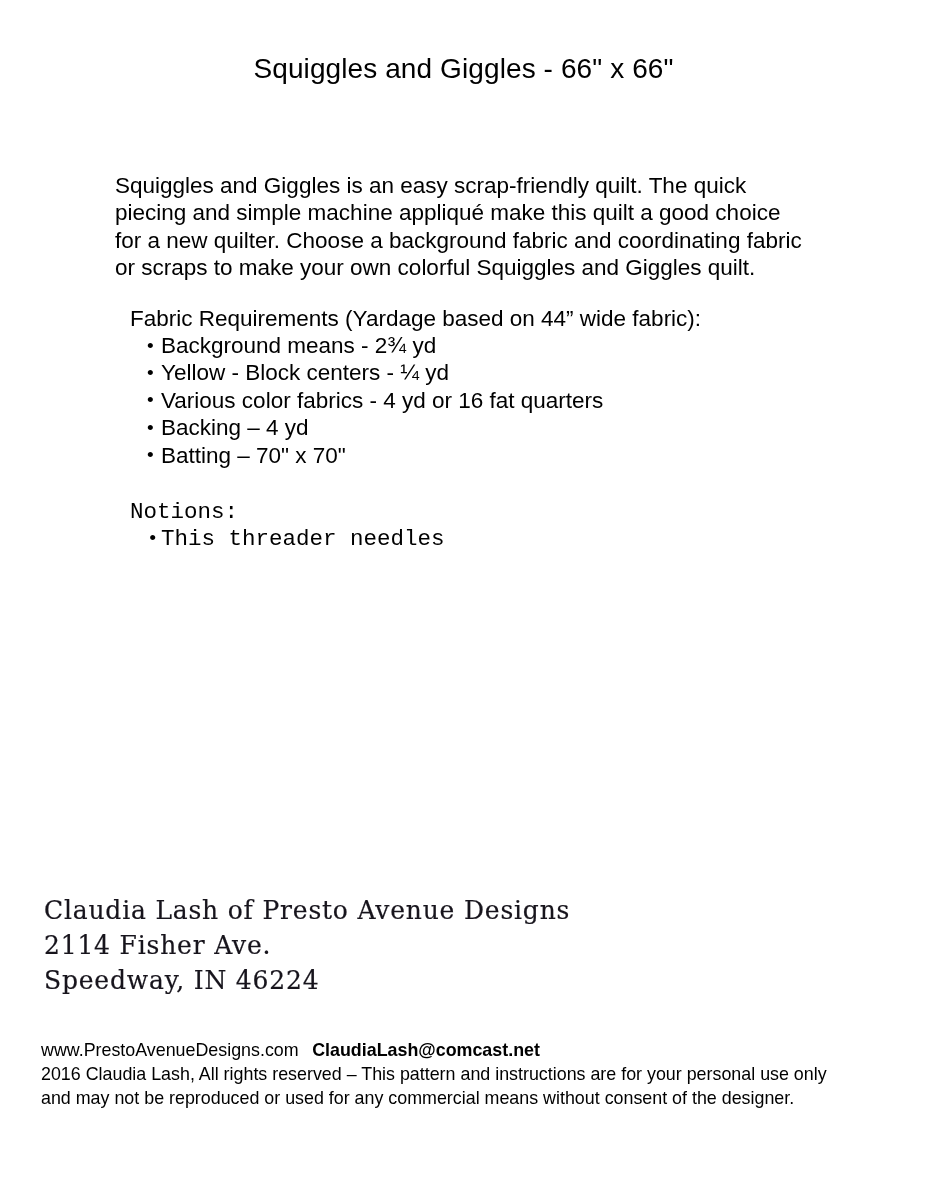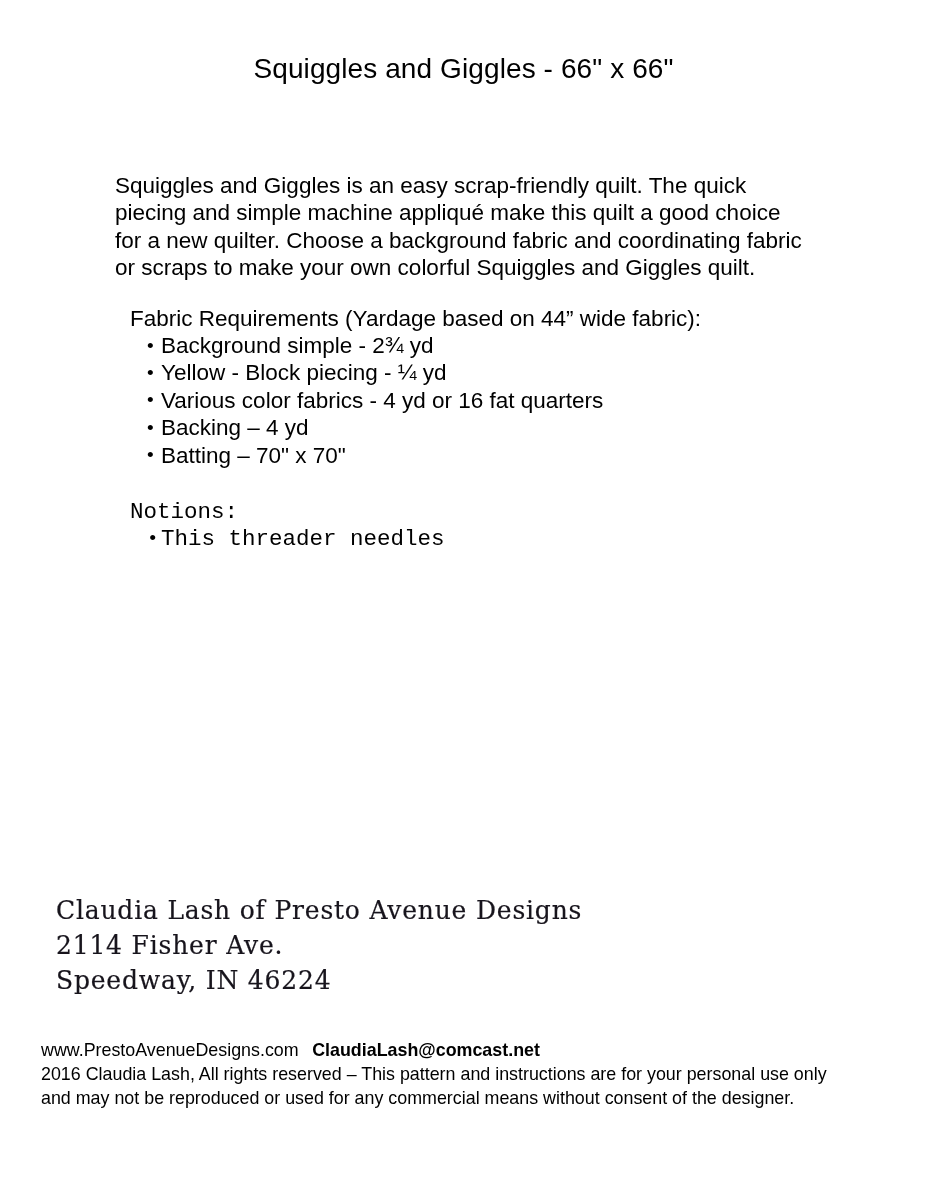--- a/index.html
+++ b/index.html
@@ -90,21 +90,21 @@
   }
 
   .notions-section {
     margin-top: 30px;
     font-family: Liberation Mono, monospace;
   }
 
   
   .signature {
     position: absolute;
-    left: 56px;
+    left: 44px;
     top: 893px;
     width: 560px;
   }
   .signature .sig-line {
     font-family: "DejaVu Serif", "Liberation Serif", serif;
     font-weight: 300;
     font-size: 25px;
     line-height: 35px;
     letter-spacing: 0.8px;
     color: #17141c;
@@ -160,22 +160,22 @@
 
   <div class="doc-title">Squiggles and Giggles - 66" x 66"</div>
 
   <div class="body-block">
 
     <p class="intro">Squiggles and Giggles is an easy scrap-friendly quilt.  The quick piecing and simple machine appliqué make this quilt a good choice for a new quilter.  Choose a background fabric and coordinating fabric or scraps to make your own colorful Squiggles and Giggles quilt.</p>
 
     <div class="section">
       <p class="section-heading">Fabric Requirements (Yardage based on 44” wide fabric):</p>
       <ul class="bullets">
-        <li>Background simple - 2¾ yd</li>
-        <li>Yellow - Block piecing - ¼ yd</li>
+        <li>Background means - 2¾ yd</li>
+        <li>Yellow - Block centers - ¼ yd</li>
         <li>Various color fabrics - 4 yd or 16 fat quarters</li>
         <li>Backing – 4 yd</li>
         <li>Batting – 70" x 70"</li>
       </ul>
     </div>
 
     <div class="section notions-section">
       <p class="section-heading">Notions:</p>
       <ul class="bullets">
         <li>This threader needles</li>

